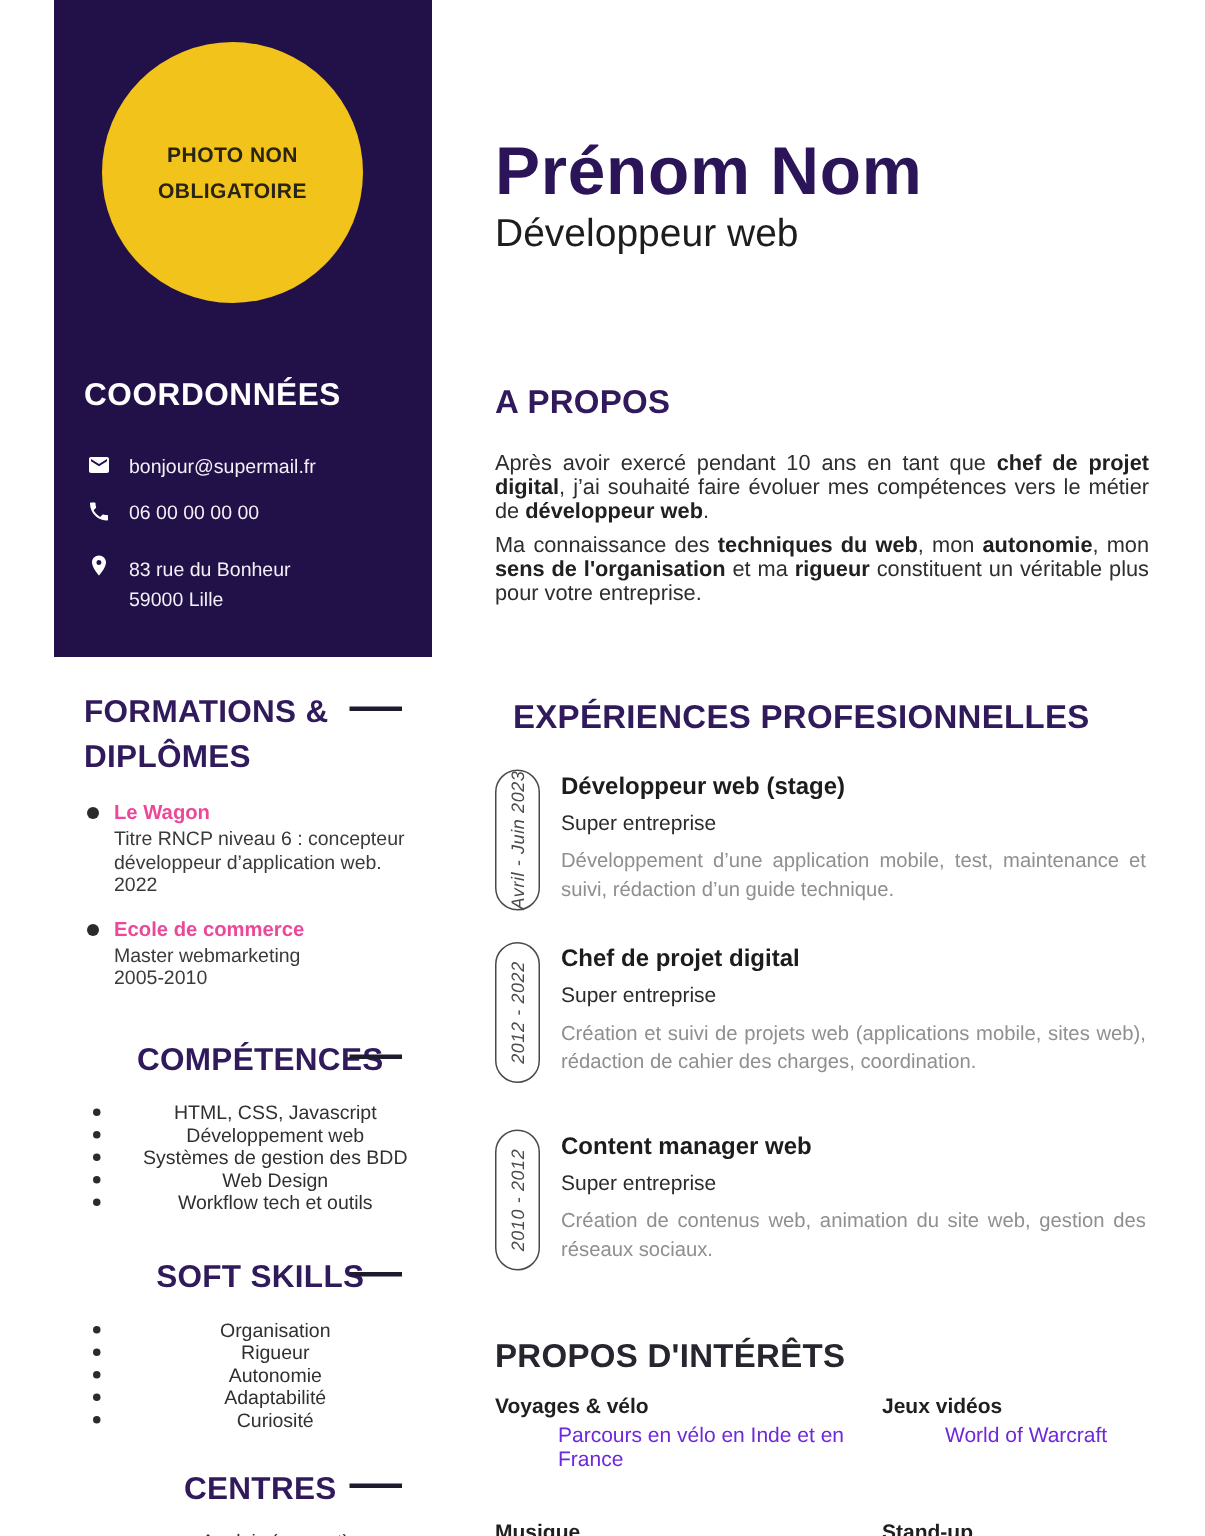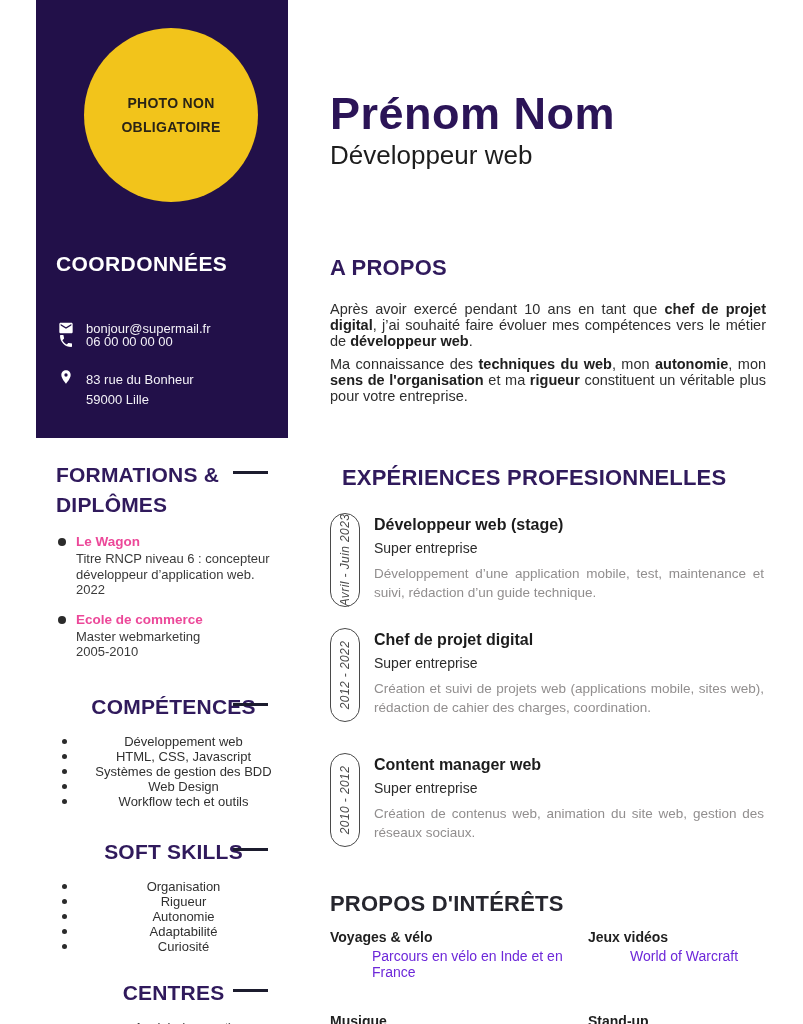--- a/index.html
+++ b/index.html
@@ -2,28 +2,28 @@
 <html><head>
 <meta charset="utf-8">
 <style>
   * { margin:0; padding:0; box-sizing:border-box; }
   html,body { background:#ffffff; }
   body { font-family:"Liberation Sans", sans-serif; }
   .page { position:relative; width:803px; height:1024px; background:#ffffff; overflow:hidden; }
 
   
   .sidebar { position:absolute; left:36px; top:0; width:252px; height:438px; background:#221049; }
-  .photo-circle { position:absolute; left:48px; top:28px; width:174px; height:174px; border-radius:50%;
+  .photo-circle { position:absolute; left:32px; top:28px; width:174px; height:174px; border-radius:50%;
     background:#f2c41b; display:flex; align-items:center; justify-content:center; text-align:center; }
   .photo-circle .ph-text { font-size:14px; font-weight:700; color:#2a2416; line-height:24px; letter-spacing:.3px; }
   .coord-heading { position:absolute; left:20px; top:252px; color:#ffffff; font-size:21px; font-weight:800; letter-spacing:.4px; }
   .contact-row { position:absolute; left:22px; display:flex; align-items:flex-start; color:#f3f1f7; font-size:13px; }
   .contact-row .cicon { width:16px; height:16px; margin-right:12px; flex:0 0 16px; margin-top:-1px; }
   .contact-row .cicon svg { width:16px; height:16px; fill:#ffffff; }
-  .row-email { top:321px; }
+  .row-email { top:303px; }
   .row-phone { top:334px; }
   .row-address { top:370px; }
   .addr-lines { line-height:20px; }
 
   
   .left-col { position:absolute; left:56px; top:460px; width:235px; }
   .lc-heading { position:relative; color:#301a5c; font-size:21px; font-weight:800; line-height:30px; letter-spacing:.2px; }
   .lc-heading .decor { position:absolute; left:177px; top:11px; width:35px; height:3px; background:#1c1c2e; }
   .form-entries { margin-top:14px; }
   .form-entry { position:relative; padding-left:20px; margin-bottom:14px; }
@@ -134,22 +134,22 @@
         </div>
       </div>
     </section>
 
     <section class="lc-section sec-comp">
       <h2 class="lc-heading">
         <span>COMPÉTENCES</span>
         <span class="decor"></span>
       </h2>
       <ul class="lc-list">
+        <li>HTML, CSS, Javascript</li>
         <li>Développement web</li>
-        <li>HTML, CSS, Javascript</li>
         <li>Systèmes de gestion des BDD</li>
         <li>Web Design</li>
         <li>Workflow tech et outils</li>
       </ul>
     </section>
 
     <section class="lc-section sec-soft">
       <h2 class="lc-heading">
         <span>SOFT SKILLS</span>
         <span class="decor"></span>

